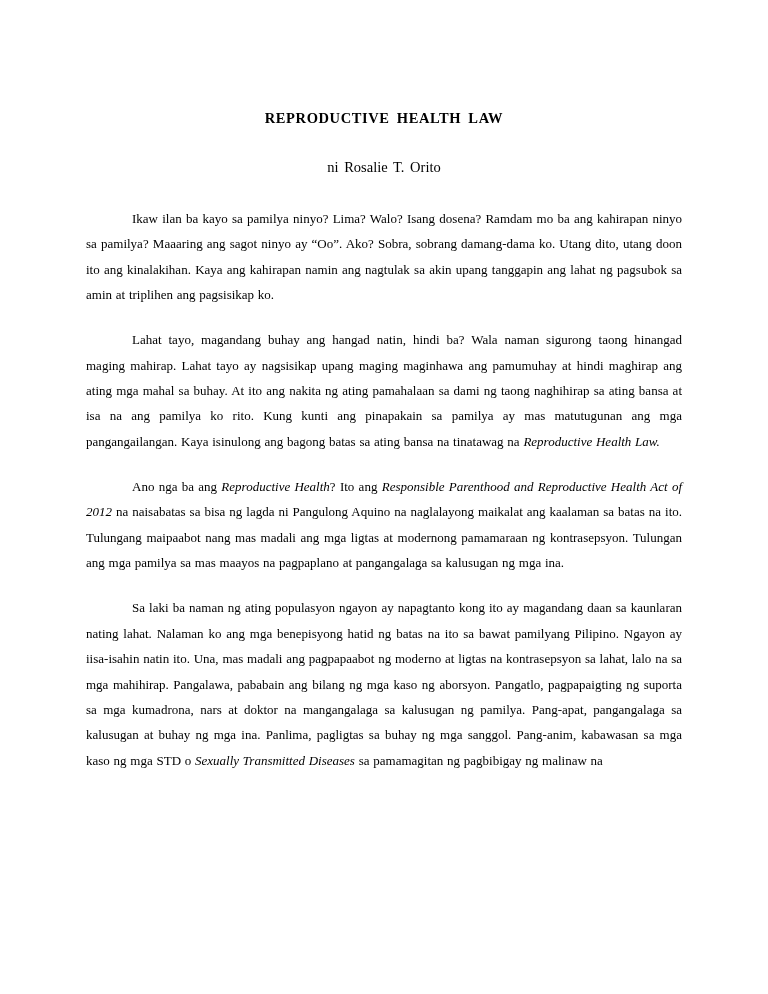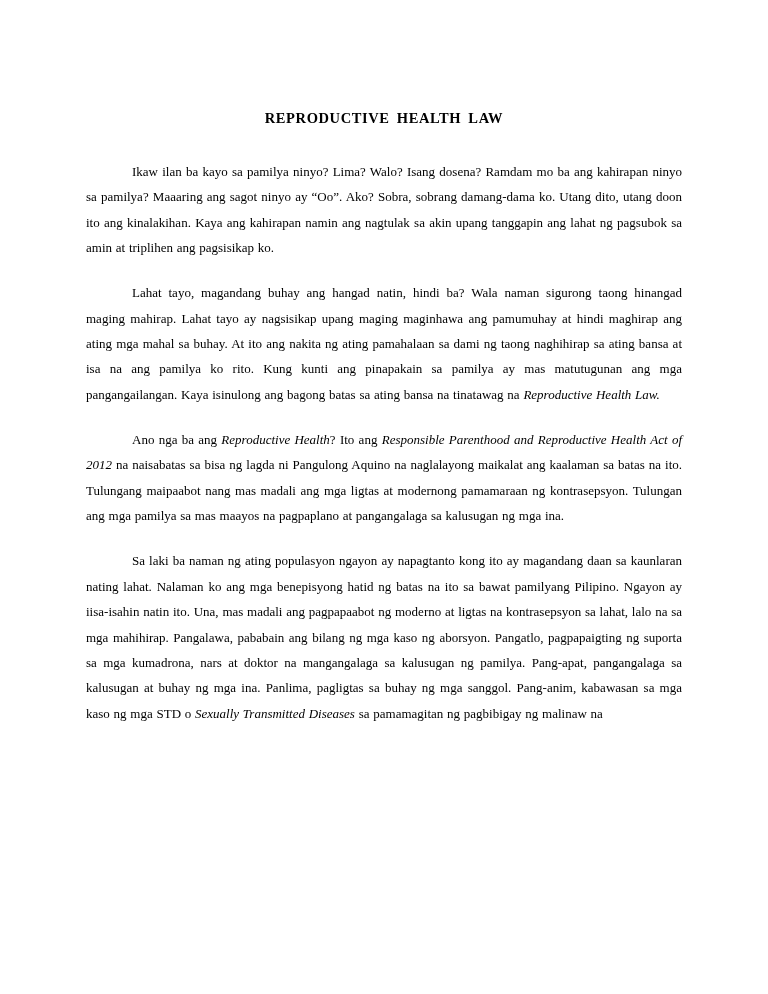--- a/index.html
+++ b/index.html
@@ -49,19 +49,20 @@
   }
   .it {
     font-style: italic;
   }
 </style>
 </head>
 <body>
 
 <div class="page">
   <h1 class="doc-title">REPRODUCTIVE  HEALTH  LAW</h1>
+  <div class="byline">ni Rosalie  T.  Orito</div>
   <div id="body-text">
       <p class="para"><span>Ikaw ilan ba kayo sa pamilya ninyo? Lima? Walo? Isang dosena? Ramdam mo ba ang kahirapan ninyo sa pamilya? Maaaring ang sagot ninyo ay “Oo”. Ako? Sobra, sobrang damang-dama ko. Utang dito, utang doon ito ang kinalakihan.   Kaya ang kahirapan namin ang nagtulak sa akin upang tanggapin ang lahat ng pagsubok sa amin at triplihen  ang pagsisikap  ko.</span></p>
       <p class="para"><span>Lahat tayo, magandang buhay ang hangad natin, hindi ba?  Wala naman sigurong taong hinangad maging mahirap. Lahat tayo ay nagsisikap upang maging maginhawa ang pamumuhay at hindi maghirap ang ating mga mahal sa buhay.  At ito ang nakita ng ating pamahalaan sa dami ng taong naghihirap sa ating bansa at isa na ang pamilya ko rito. Kung kunti ang pinapakain sa pamilya ay mas matutugunan ang mga pangangailangan. Kaya isinulong ang bagong batas sa ating bansa na tinatawag na </span><span class="it">Reproductive  Health  Law.</span></p>
       <p class="para"><span>Ano  nga  ba  ang  </span><span class="it">Reproductive  Health</span><span>? Ito ang </span><span class="it">Responsible Parenthood and Reproductive  Health  Act  of  2012</span><span> na naisabatas sa bisa ng lagda ni Pangulong Aquino na naglalayong maikalat ang kaalaman sa batas na ito. Tulungang maipaabot nang mas madali ang mga ligtas at modernong pamamaraan ng kontrasepsyon. Tulungan ang mga pamilya  sa mas maayos na pagpaplano at pangangalaga  sa kalusugan  ng mga ina.</span></p>
       <p class="para"><span>Sa laki ba naman ng ating populasyon ngayon ay napagtanto kong ito ay magandang daan sa kaunlaran nating lahat. Nalaman ko ang mga benepisyong hatid ng batas na ito sa bawat pamilyang Pilipino. Ngayon ay iisa-isahin natin ito. Una, mas madali ang pagpapaabot ng moderno at ligtas na kontrasepsyon sa lahat, lalo na sa mga mahihirap. Pangalawa, pababain ang bilang ng mga kaso ng aborsyon. Pangatlo, pagpapaigting ng suporta sa mga kumadrona, nars at doktor na mangangalaga sa kalusugan ng pamilya. Pang-apat, pangangalaga sa kalusugan at buhay ng mga ina. Panlima, pagligtas sa buhay ng mga sanggol. Pang-anim, kabawasan sa mga kaso ng mga STD o </span><span class="it">Sexually  Transmitted  Diseases</span><span> sa pamamagitan ng pagbibigay ng malinaw na</span></p>
     </div>
 </div>
 
 </body></html>

